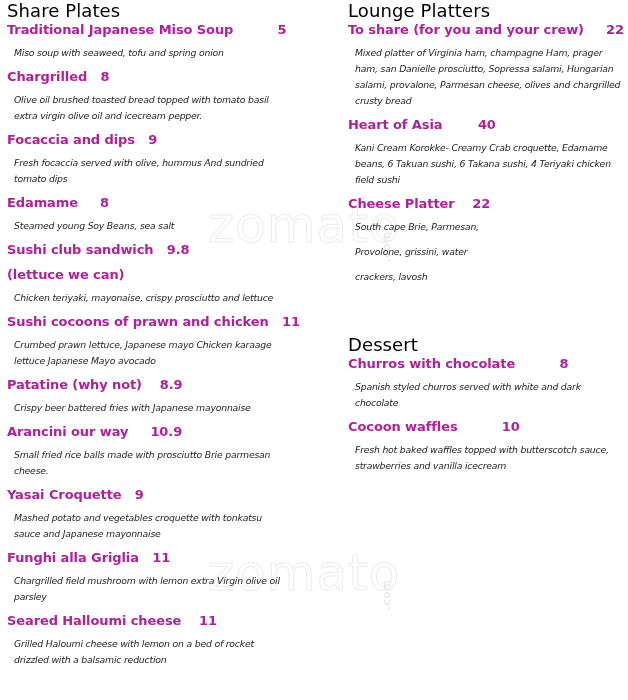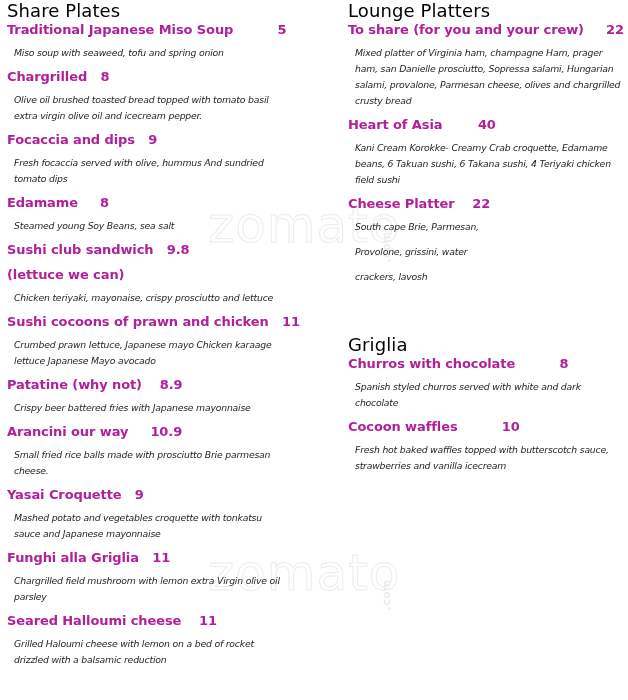--- a/index.html
+++ b/index.html
@@ -161,21 +161,21 @@
         <div>South cape Brie, Parmesan,</div>
       </div>
     <div class="item-desc">
         <div>Provolone, grissini, water</div>
       </div>
     <div class="item-desc">
         <div>crackers, lavosh</div>
       </div>
   </div>
 
-  <div class="section-heading" style="margin-top:52px;">Griglia</div>
+  <div class="section-heading" style="margin-top:52px;">Dessert</div>
 
   <div class="item">
     <div class="item-title"><span>Churros with chocolate</span><span>          </span><span class="price">8</span></div>
     <div class="item-desc">
         <div>Spanish styled churros served with white and dark</div>
         <div>chocolate</div>
       </div>
   </div>
 
   <div class="item">

